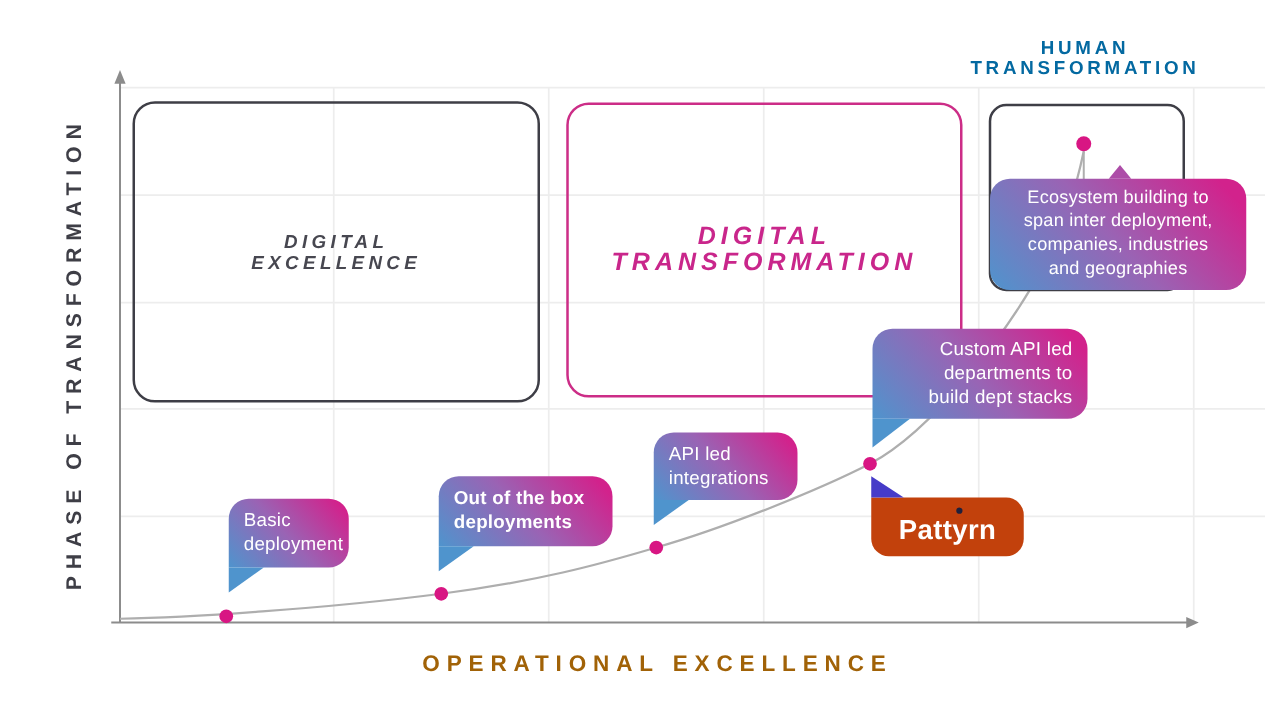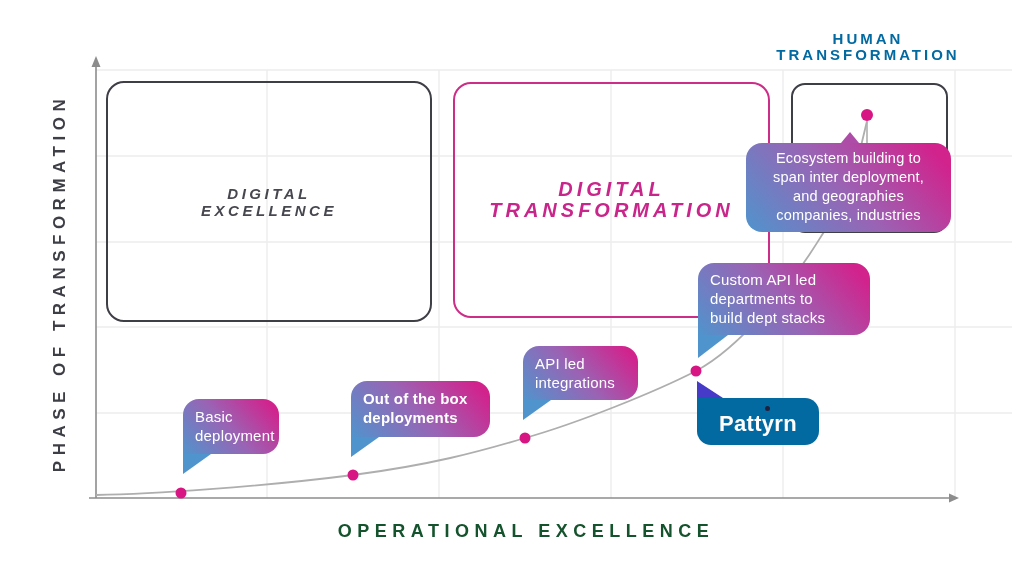--- a/index.html
+++ b/index.html
@@ -10,21 +10,21 @@
   }
   #baseSvg{position:absolute;left:0;top:0;z-index:1;}
 
   
   .y-label{
     position:absolute;left:60px;top:283px;transform:translate(-50%,-50%) rotate(-90deg);
     white-space:nowrap;font-size:17px;font-weight:bold;letter-spacing:5.5px;color:#3e3e46;z-index:5;
   }
   .x-label{
     position:absolute;left:96px;top:521px;width:860px;text-align:center;
-    font-size:18px;font-weight:bold;letter-spacing:5.5px;color:#14532d;z-index:5;
+    font-size:18px;font-weight:bold;letter-spacing:5.5px;color:#a16207;z-index:5;
   }
 
   
   .zone{position:absolute;z-index:10;display:flex;align-items:center;justify-content:center;text-align:center;font-style:italic;}
   .zone .zl{display:block;}
   .zone-dark{border:2px solid #3e3e46;border-radius:18px;}
   .zone-pink{border:2.5px solid #cc2d87;border-radius:18px;}
   .zone-disruption{left:106px;top:81px;width:326px;height:241px;
     font-size:15px;font-weight:bold;letter-spacing:3.5px;line-height:17px;color:#474750;}
   .zone-transformation{left:453px;top:82px;width:317px;height:236px;
@@ -45,36 +45,36 @@
     padding:8px 12px;
   }
   .bubble .cl{display:block;}
   .bubble::after{ 
     content:"";position:absolute;left:0;top:100%;width:0;height:0;
     border-top:20px solid #4f94cd;border-right:28px solid transparent;
   }
   .b-basic{left:183px;top:399px;width:96px;height:55px;}
   .b-outbox{left:351px;top:381px;width:139px;height:56px;font-weight:bold;}
   .b-apiled{left:523px;top:346px;width:115px;height:54px;}
-  .b-custom{left:698px;top:263px;width:172px;height:72px;padding:7px 12px;}
+  .b-custom{left:698px;top:263px;width:172px;height:72px;padding:7px 12px;text-align:right;}
   .b-custom::after{border-top-width:23px;border-right-width:30px;}
   .b-eco{
-    left:746px;top:143px;width:205px;height:89px;border-radius:16px;
+    left:792px;top:143px;width:205px;height:89px;border-radius:16px;
     text-align:center;padding:6px 4px;font-size:14.5px;
   }
   .b-eco::after{display:none;}
   .b-eco::before{ 
     content:"";position:absolute;left:95px;bottom:100%;width:0;height:0;
     border-bottom:11px solid #ad4da8;border-left:9px solid transparent;border-right:9px solid transparent;
   }
 
   
   .pattyrn{
     position:absolute;left:697px;top:398px;width:122px;height:47px;z-index:20;
-    background:#0369a1;border-radius:0 14px 14px 14px;
+    background:#c2410c;border-radius:0 14px 14px 14px;
     display:flex;align-items:center;justify-content:center;
     color:#ffffff;font-size:22px;font-weight:bold;letter-spacing:0.3px;padding-top:4px;
   }
   .pattyrn::before{ 
     content:"";position:absolute;left:0;bottom:100%;width:0;height:0;
     border-bottom:17px solid #463bc8;border-right:26px solid transparent;
   }
   .pattyrn-dot{position:absolute;left:68px;top:8px;width:5px;height:5px;border-radius:50%;background:#20203c;}
 </style>
 </head>
@@ -162,22 +162,22 @@
 
   <div class="bubble b-custom">
     <span class="cl">Custom API led</span>
     <span class="cl">departments to</span>
     <span class="cl">build dept stacks</span>
   </div>
 
   <div class="bubble b-eco">
     <span class="cl">Ecosystem building to</span>
     <span class="cl">span inter deployment,</span>
+    <span class="cl">companies, industries</span>
     <span class="cl">and geographies</span>
-    <span class="cl">companies, industries</span>
   </div>
 
   <div class="pattyrn">
     <span>Pattyrn</span>
     <span class="pattyrn-dot"></span>
   </div>
 
 </div>
 
 </body></html>

